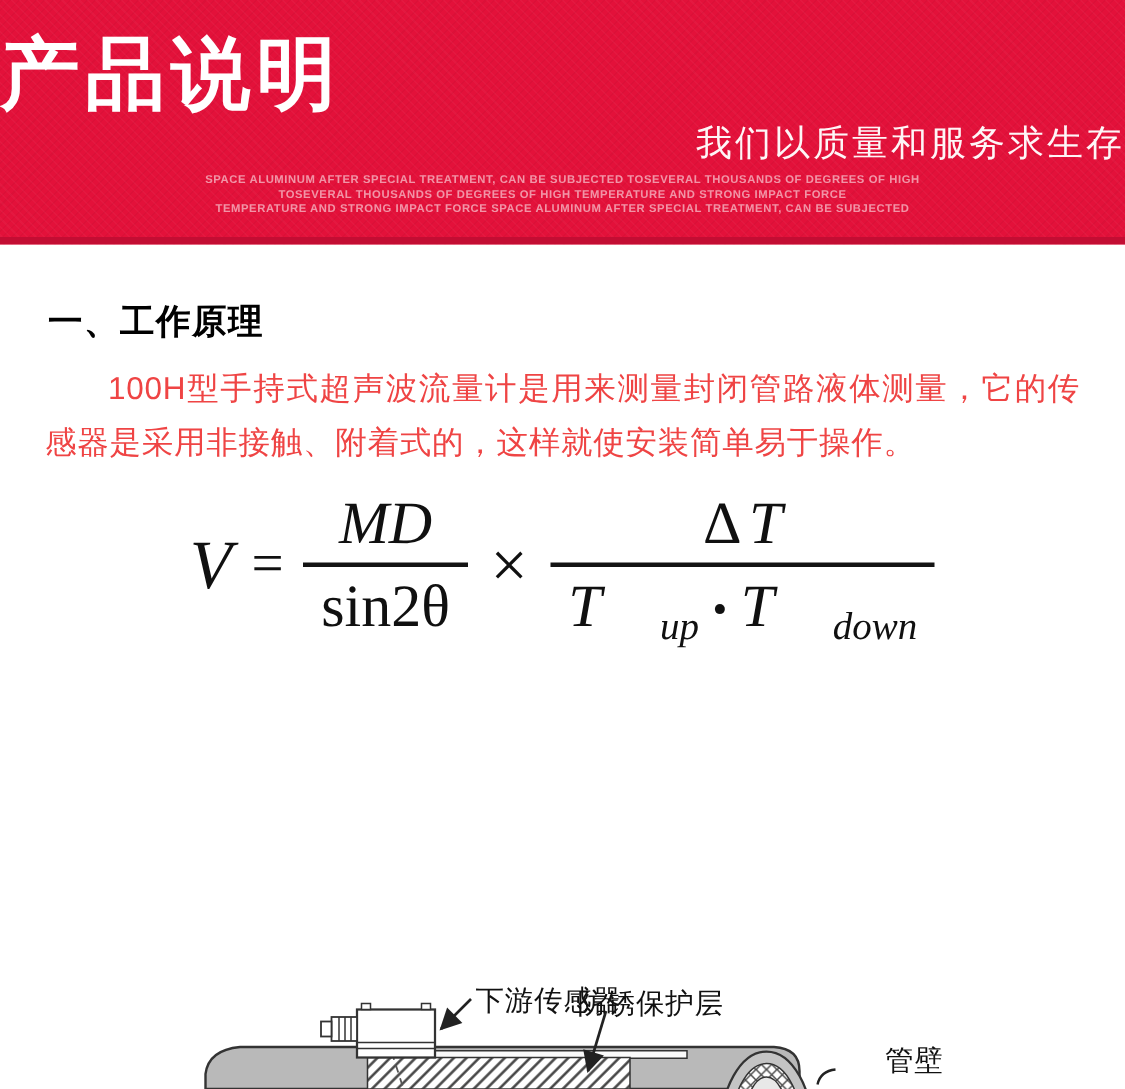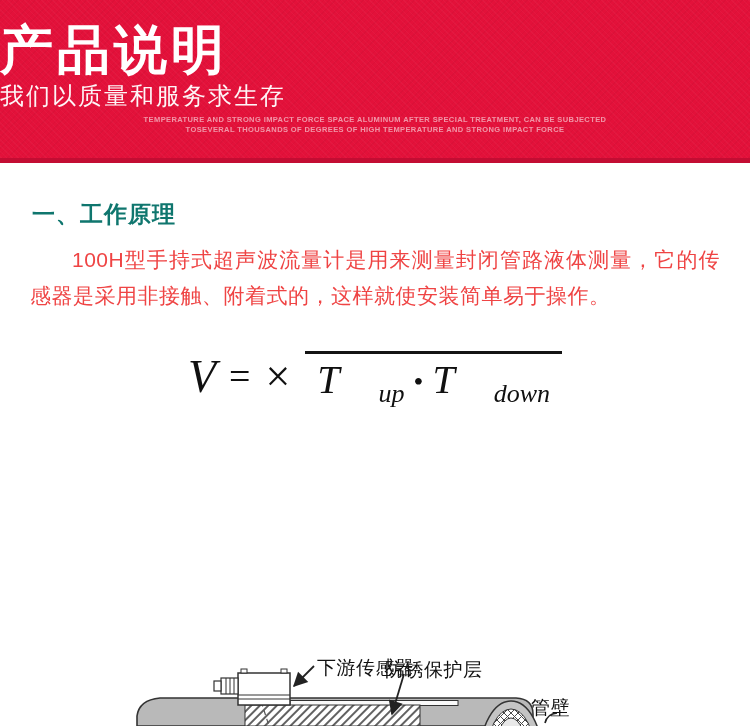--- a/index.html
+++ b/index.html
@@ -14,30 +14,30 @@
       repeating-linear-gradient(45deg, rgba(255,255,255,0.03) 0 1px, transparent 1px 4px),
       repeating-linear-gradient(-45deg, rgba(0,0,0,0.03) 0 1px, transparent 1px 4px);
     overflow:hidden;
   }
   .header-strip{position:absolute;left:0;bottom:0;width:100%;height:5px;background:#c30d33;}
   .header-title{
     margin-top:20px;text-align:left;color:#ffffff;
     font-size:53px;line-height:60px;font-weight:900;letter-spacing:4px;
   }
   .header-subtitle{
-    margin-top:3px;text-align:left;color:rgba(255,255,255,0.96);
+    margin-top:3px;text-align:right;color:rgba(255,255,255,0.96);
     font-size:24px;line-height:26px;font-weight:400;letter-spacing:2px;
   }
   .header-tagline{margin-top:6px;text-align:center;color:rgba(255,255,255,0.55);}
   .header-tagline div{font-size:7.5px;line-height:9.5px;letter-spacing:0.4px;font-weight:700;}
 
   
   .section-heading{
     margin:37px 30px 0 32px;
-    font-size:23px;line-height:29px;font-weight:700;color:#0f766e;letter-spacing:1px;
+    font-size:23px;line-height:29px;font-weight:700;color:#000000;letter-spacing:1px;
   }
   .para{
     margin:13px 30px 0 30px;
     font-size:21px;line-height:36px;color:#ef4444;
     text-indent:2em;text-align:justify;letter-spacing:0.5px;
   }
   .para.second{margin-top:4px;}
 
   
   .formula{
@@ -56,46 +56,52 @@
   .f-up{font-style:normal;margin-right:5px;}
   .f-sub{font-size:26px;font-style:italic;line-height:0;margin-left:39px;}
   .f-dot{font-size:28px;padding:0 9px;vertical-align:2px;}
 
   
   .diagram{position:absolute;left:0;top:650px;width:750px;height:76px;overflow:hidden;}
   .diagram svg{position:absolute;left:0;top:0;}
   .dg-label{position:absolute;font-size:19px;line-height:22px;color:#111;white-space:nowrap;letter-spacing:0.5px;}
   .lbl-sensor{left:317px;top:7px;}
   .lbl-rust{left:385px;top:9px;}
-  .lbl-wall{left:531px;top:47px;}
+  .lbl-wall{left:590px;top:47px;}
 </style>
 </head>
 <body>
 
 <div class="page">
 
   <div class="header">
     <div class="header-title">产品说明</div>
     <div class="header-subtitle">我们以质量和服务求生存</div>
     <div class="header-tagline">
+      <div>SPACE ALUMINUM AFTER SPECIAL TREATMENT, CAN BE SUBJECTED TOSEVERAL THOUSANDS OF DEGREES OF HIGH</div>
+      <div>TOSEVERAL THOUSANDS OF DEGREES OF HIGH TEMPERATURE AND STRONG IMPACT FORCE</div>
       <div>TEMPERATURE AND STRONG IMPACT FORCE SPACE ALUMINUM AFTER SPECIAL TREATMENT, CAN BE SUBJECTED</div>
-      <div>TOSEVERAL THOUSANDS OF DEGREES OF HIGH TEMPERATURE AND STRONG IMPACT FORCE</div>
     </div>
     <div class="header-strip"></div>
   </div>
 
   <div class="section-heading">一、工作原理</div>
 
   <p class="para">100H型手持式超声波流量计是用来测量封闭管路液体测量，它的传感器是采用非接触、附着式的，这样就使安装简单易于操作。</p>
 
   <div class="formula">
     <span class="f-ital f-lhs">V</span>
     <span class="f-eq">=</span>
+    <span class="frac">
+      <span class="num f-ital">MD</span>
+      <span class="den">sin2θ</span>
+    </span>
     <span class="f-times">×</span>
     <span class="frac">
+      <span class="num"><span class="f-up">Δ</span><span class="f-ital">T</span></span>
       <span class="den"><span class="f-ital">T</span><sub class="f-sub">up</sub><span class="f-dot">•</span><span class="f-ital">T</span><sub class="f-sub">down</sub></span>
     </span>
   </div>
 
   <div class="diagram">
     <svg width="750" height="76" viewBox="0 0 750 76">
       <defs>
         <marker id="ah" viewBox="0 0 10 10" refX="9" refY="5" markerWidth="9" markerHeight="8" orient="auto">
           <path d="M0,0 L10,5 L0,10 z" fill="#222"></path>
         </marker>

